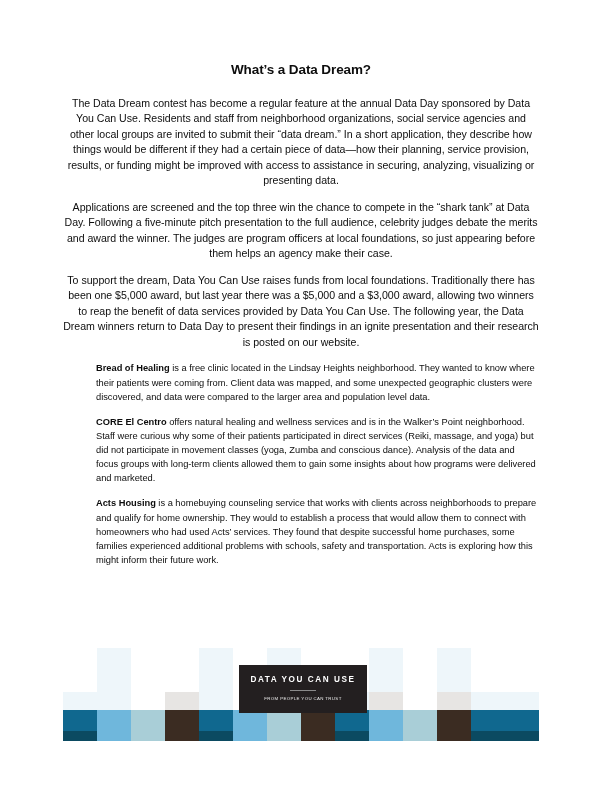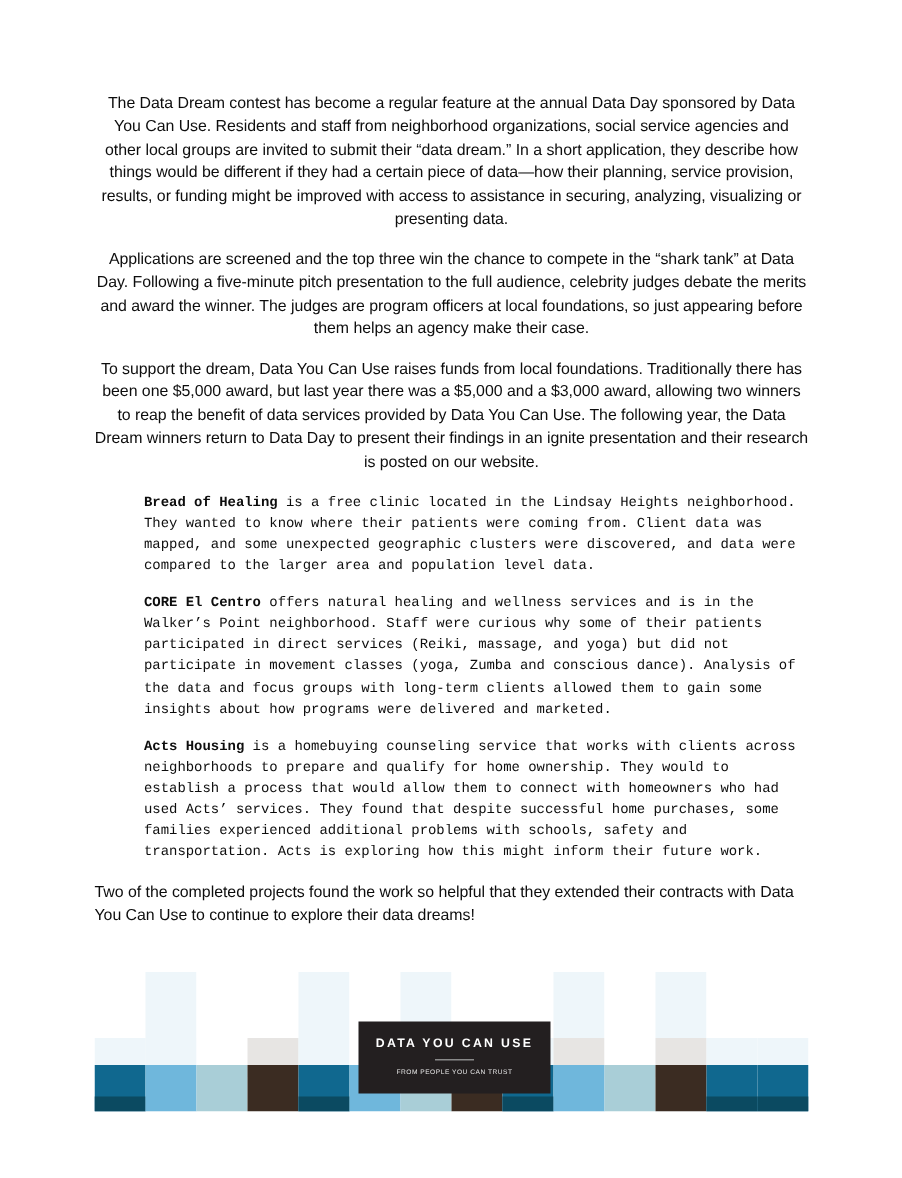--- a/index.html
+++ b/index.html
@@ -51,21 +51,20 @@
     line-height: 1.455;
     margin: 0 0 12px 0;
   }
 
   .example {
     font-size: 9.3px;
     line-height: 1.52;
     margin: 0 0 11px 0;
     padding-left: 33px;
     letter-spacing: -0.01px;
-    font-family: Liberation Mono, monospace;
   }
 
   .example b { font-weight: bold; }
 
   .example.squished {
     margin-bottom: 12px;
   }
 
   .closing {
     font-size: 10.6px;
@@ -115,21 +114,21 @@
 
   .cell .base {
     position: absolute;
     left: 0; right: 0; bottom: 0;
     height: 10px;
   }
 
   .logo-card {
     position: absolute;
     left: 176px;
-    top: 33px;
+    top: 17px;
     width: 128px;
     height: 48px;
     background: #231f20;
     display: flex;
     flex-direction: column;
     align-items: center;
     justify-content: center;
     z-index: 5;
   }
 
@@ -158,39 +157,39 @@
     white-space: nowrap;
   }
 </style>
 </head>
 <body>
 
 <div class="page">
 
   <div class="content">
 
+    <h1 class="doc-title">What’s a Data Dream?</h1>
 
     <p class="para">The Data Dream contest has become a regular feature at the annual Data Day sponsored by Data You Can Use. Residents and staff from neighborhood organizations, social service agencies and other local groups are invited to submit their “data dream.”  In a short application, they describe how things would be different if they had a certain piece of data—how their planning, service provision, results, or funding might be improved with access to assistance in securing, analyzing, visualizing or presenting data.</p>
     <p class="para">Applications are screened and the top three win the chance to compete in the “shark tank” at Data Day. Following a five-minute pitch presentation to the full audience, celebrity judges debate the merits and award the winner. The judges are program officers at local foundations, so just appearing before them helps an agency make their case.</p>
     <p class="para">To support the dream, Data You Can Use raises funds from local foundations.  Traditionally there has been one $5,000 award, but last year there was a $5,000 and a $3,000 award, allowing two winners to reap the benefit of data services provided by Data You Can Use.  The following year, the Data Dream winners return to Data Day to present their findings in an ignite presentation and their research is posted on our website.</p>
 
 
     <p class="example">
       <b>Bread of Healing</b><span> is a free clinic located in the Lindsay Heights neighborhood. They wanted to know where their patients were coming from.  Client data was mapped, and some unexpected geographic clusters were discovered, and data were compared to the larger area and population level data.</span>
     </p>
 
     <p class="example">
       <b> CORE El Centro</b><span> offers natural healing and wellness services and is in the Walker’s Point neighborhood. Staff were curious why some of their patients participated in direct services (Reiki, massage, and yoga) but did not participate in movement classes (yoga, Zumba and conscious dance).  Analysis of the data and focus groups with long-term clients allowed them to gain some insights about how programs were delivered and marketed.</span>
     </p>
 
     <p class="example squished">
       <b>Acts Housing</b><span> is a homebuying counseling service that works with clients across neighborhoods to prepare and qualify for home ownership. They would to establish a process that would allow them to connect with homeowners who had used Acts’ services.  They found that despite successful home purchases, some families experienced additional problems with schools, safety and transportation.  Acts is exploring how this might inform their future work.</span>
     </p>
 
-    <p class="closing">Two of the completed projects found the work so helpful that they extended their contracts with Data You Can Use to continue to explore their data dreams!</p>
 
   </div>
 
   <div class="banner">
 
     <div class="banner-row row-faint">
       <div class="cell" style="background:#ffffff"></div>
       <div class="cell" style="background:#eef6fa"></div>
       <div class="cell" style="background:#ffffff"></div>
       <div class="cell" style="background:#ffffff"></div>

